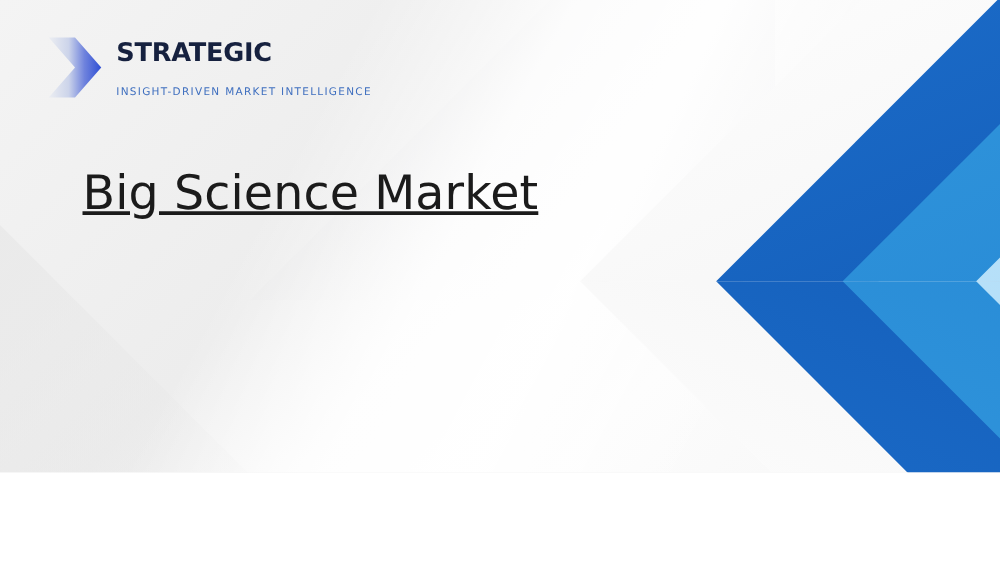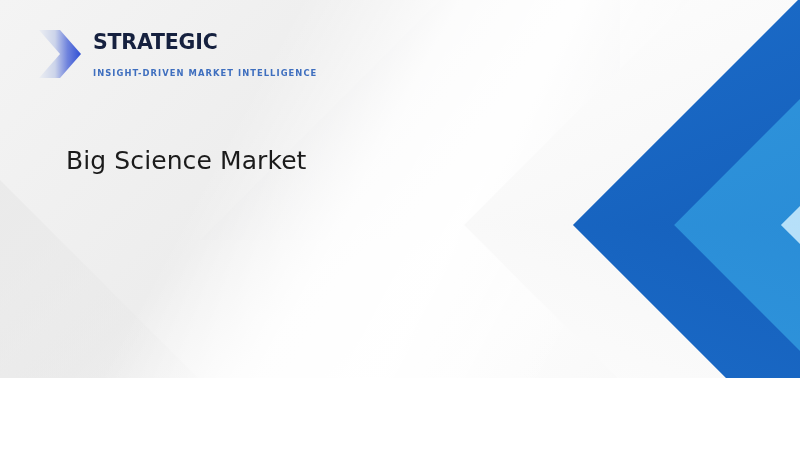--- a/index.html
+++ b/index.html
@@ -102,36 +102,37 @@
     font-size: 20.5px;
     letter-spacing: -0.2px;
     color: #16213f;
     line-height: 1.08;
     white-space: nowrap;
   }
   .logo-tag {
     margin-top: 16px;
     font-family: "DejaVu Sans", "Liberation Sans", sans-serif;
     font-size: 8.4px;
-    font-weight: bold;
+    font-weight: normal;
     letter-spacing: 1.05px;
     color: #3f6fbf;
     white-space: nowrap;
   }
 
   
   .headline {
     position: absolute;
     left: 66px;
-    top: 146px;
-    font-size: 25px;
+    top: 132px;
+    font-size: 38px;
     font-weight: normal;
     color: #1b1b1b;
     letter-spacing: .1px;
     white-space: nowrap;
+    text-decoration: underline;
   }
   .email {
     position: absolute;
     left: 38px;
     top: 368px;
     font-size: 24px;
     font-weight: normal;
     color: #1b1b1b;
     letter-spacing: .1px;
     white-space: nowrap;

